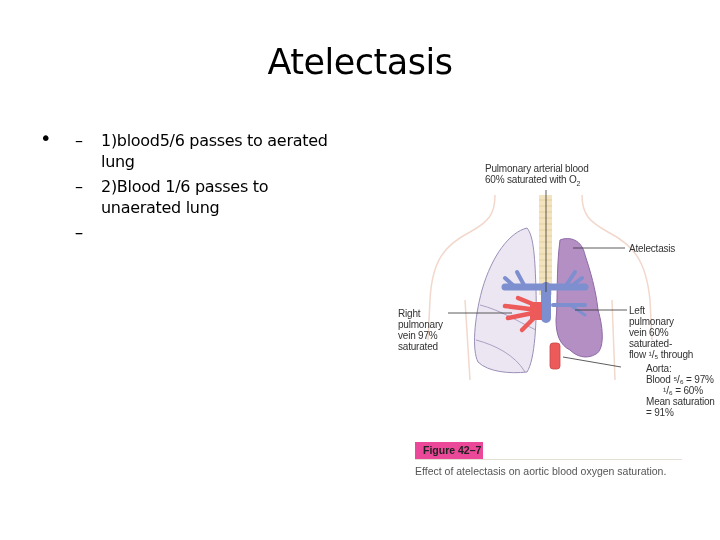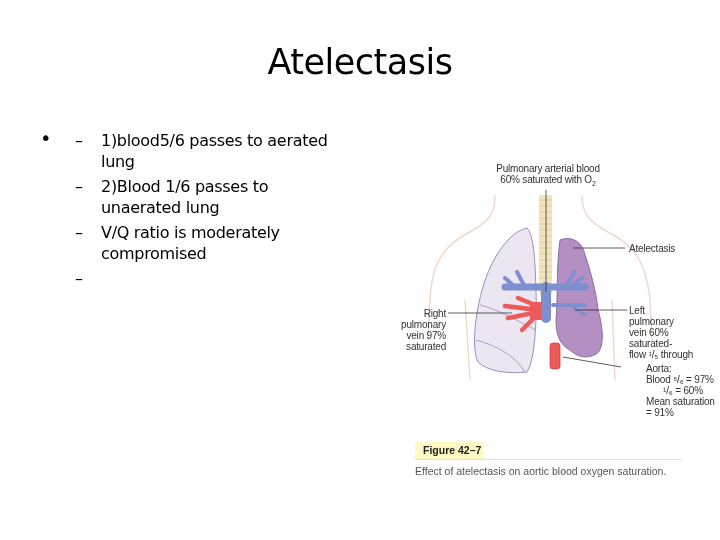--- a/index.html
+++ b/index.html
@@ -5,21 +5,21 @@
     html, body { margin: 0; padding: 0; }
     body { width: 720px; height: 540px; background: #ffffff; position: relative; overflow: hidden; font-family: "Liberation Sans", sans-serif; }
     .title { position: absolute; left: 0; top: 42px; width: 720px; text-align: center; font-family: "DejaVu Sans", sans-serif; font-size: 35px; color: #000; letter-spacing: -0.5px; }
     .content { position: absolute; left: 36px; top: 127px; width: 310px; font-family: "DejaVu Sans", sans-serif; color: #000; }
     .l1 { position: relative; padding-left: 33px; font-size: 19.5px; line-height: 23.5px; margin-bottom: 4px; letter-spacing: -0.4px; }
     .l1 .bullet { position: absolute; left: 4px; top: 0; }
     .l2 { position: relative; padding-left: 65px; font-size: 16px; line-height: 20.5px; margin-bottom: 5px; letter-spacing: -0.3px; }
     .l2 .dash { position: absolute; left: 39px; top: 0; }
     .figure { position: absolute; left: 395px; top: 150px; width: 320px; height: 340px; }
     .lbl { position: absolute; font-family: "Liberation Sans", sans-serif; font-size: 10px; line-height: 11px; color: #333; letter-spacing: -0.2px; }
-    .cap-box { position: absolute; left: 415px; top: 442px; width: 68px; height: 17px; background: #fef9c3; font-family: "Liberation Sans", sans-serif; font-weight: bold; font-size: 10.5px; line-height: 17px; padding-left: 8px; box-sizing: border-box; color: #222; }
+    .cap-box { position: absolute; left: 415px; top: 442px; width: 68px; height: 17px; background: #ec4899; font-family: "Liberation Sans", sans-serif; font-weight: bold; font-size: 10.5px; line-height: 17px; padding-left: 8px; box-sizing: border-box; color: #222; }
     .cap-line { position: absolute; left: 415px; top: 459px; width: 267px; height: 1px; background: #e5e0d5; }
     .cap-text { position: absolute; left: 415px; top: 465px; font-family: "Liberation Sans", sans-serif; font-size: 10.5px; color: #555; text-align: right; }
     sub { font-size: 7px; }
   </style>
 </head>
 <body>
 
 <div class="title">Atelectasis</div>
 
 <div class="content">
@@ -29,21 +29,20 @@
   <div class="l2">
     <span class="dash">–</span>
     <span>1)blood5/6 passes to aerated lung</span>
   </div>
   <div class="l2">
     <span class="dash">–</span>
     <span>2)Blood 1/6 passes to unaerated lung</span>
   </div>
   <div class="l2">
     <span class="dash">–</span>
-    <span>V/Q ratio is moderately compromised</span>
   </div>
   <div class="l2">
     <span class="dash">–</span>
   </div>
 </div>
 
 <svg class="figure" viewBox="395 150 320 340" width="320" height="340" style="position:absolute;left:395px;top:150px;">
 
   <g fill="none" stroke="#f2d8cc" stroke-width="1.5">
     <path d="M495 195 C495 215 488 222 470 232 C445 245 432 260 430 300 L428 340"></path>
@@ -103,28 +102,28 @@
 
   <g stroke="#333" stroke-width="0.8" fill="none">
     <line x1="546" y1="190" x2="546" y2="292"></line>
     <line x1="573" y1="248" x2="625" y2="248"></line>
     <line x1="448" y1="313" x2="512" y2="313"></line>
     <line x1="575" y1="310" x2="627" y2="310"></line>
     <line x1="563" y1="357" x2="621" y2="367"></line>
   </g>
 </svg>
 
-<div class="lbl" style="left:485px;top:163px;text-align:center;width:126px;">
+<div class="lbl" style="left:485px;top:163px;text-align:left;width:126px;">
   <div>Pulmonary arterial blood</div>
   <div><span>60% saturated with O</span><sub>2</sub></div>
 </div>
 
 <div class="lbl" style="left:629px;top:243px;">Atelectasis</div>
 
-<div class="lbl" style="left:398px;top:308px;text-align:right;width:48px;">
+<div class="lbl" style="left:398px;top:308px;text-align:left;width:48px;">
   <div>Right</div>
   <div>pulmonary</div>
   <div>vein 97%</div>
   <div>saturated</div>
 </div>
 
 <div class="lbl" style="left:629px;top:305px;">
   <div>Left</div>
   <div>pulmonary</div>
   <div>vein 60%</div>

